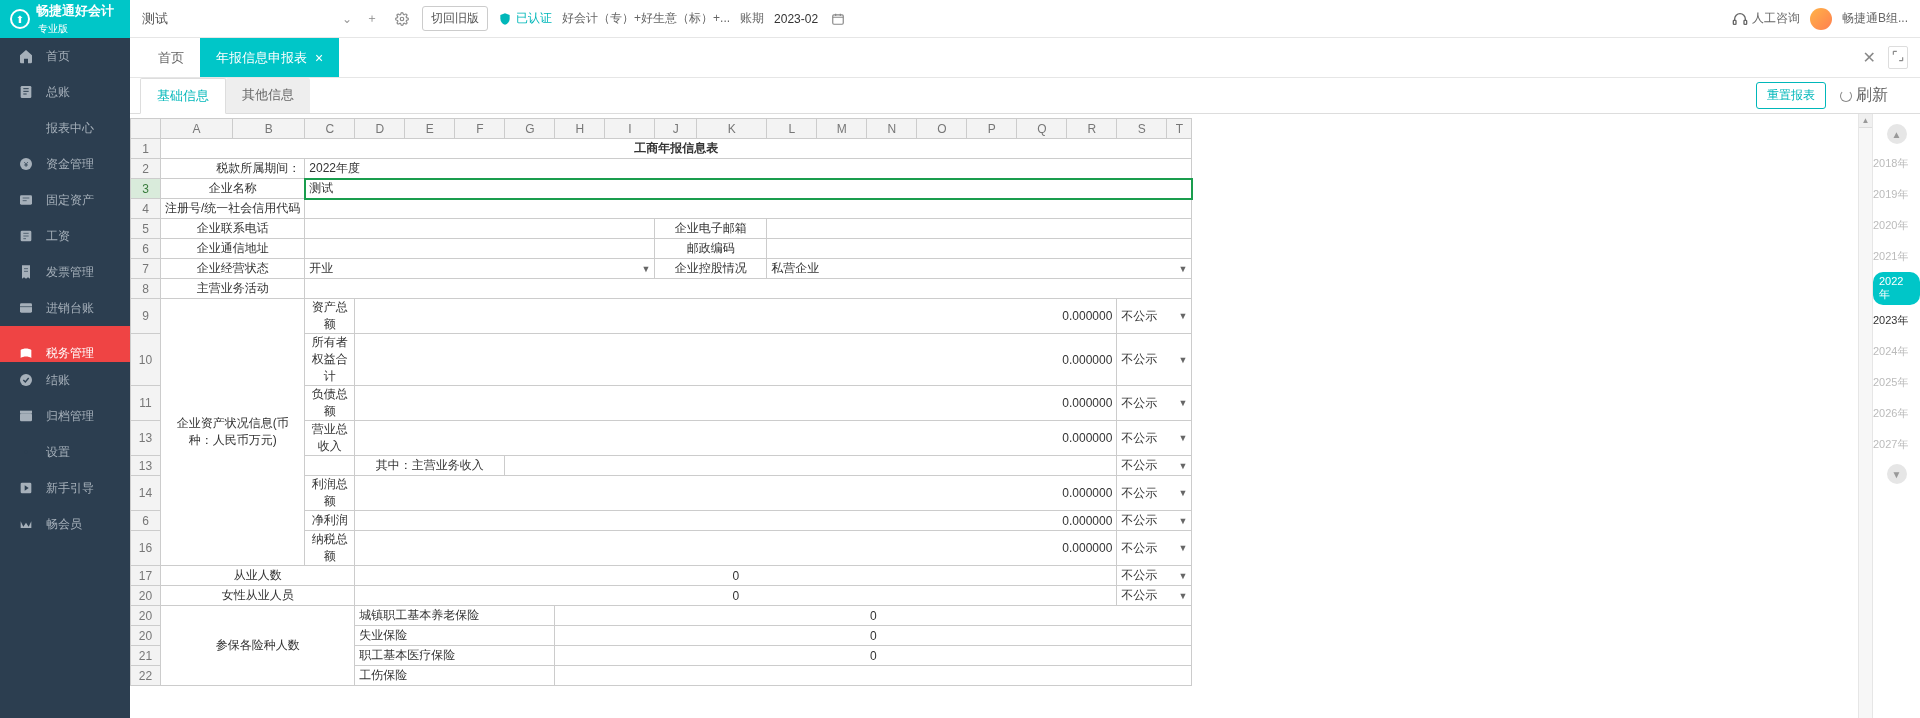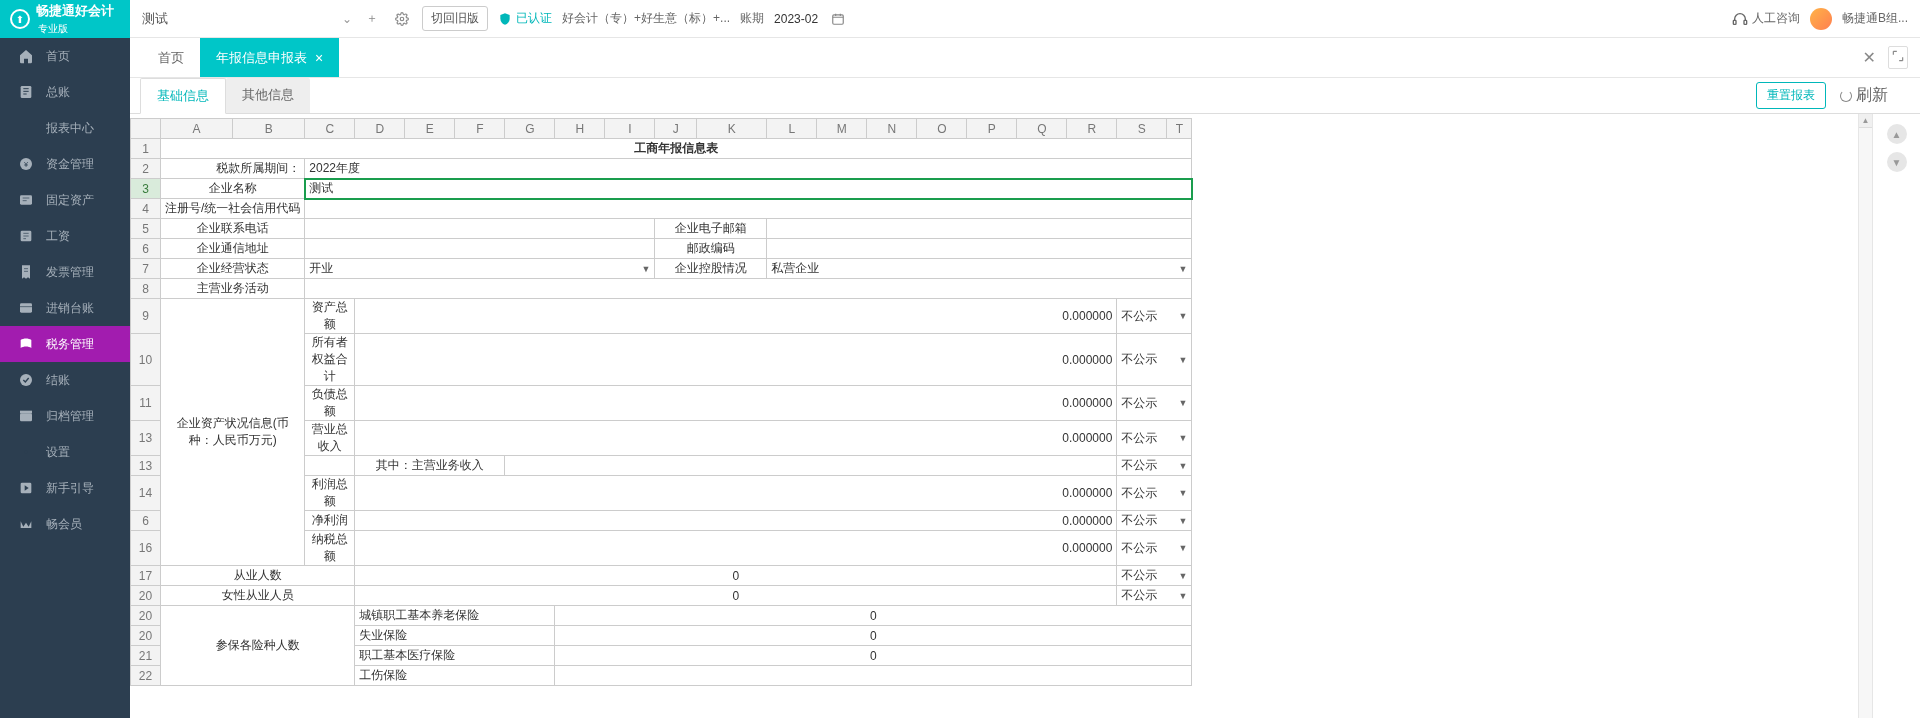--- a/index.html
+++ b/index.html
@@ -7,21 +7,21 @@
 .app { display: flex; height: 100vh; }
 
 
 .sidebar { width: 130px; background: #2c3e50; color: #d1d8de; display: flex; flex-direction: column; flex-shrink: 0; }
 .logo-area { background: #00c6c8; height: 38px; display: flex; align-items: center; padding-left: 10px; color: #fff; }
 .logo-icon { width: 20px; height: 20px; border: 2px solid #fff; border-radius: 50%; display: inline-flex; align-items: center; justify-content: center; margin-right: 6px; font-size: 10px; }
 .logo-text { font-size: 13px; font-weight: bold; }
 .logo-sub { font-size: 10px; margin-left: 2px; margin-top: 2px; }
 .menu { list-style: none; }
 .menu li { height: 36px; display: flex; align-items: center; padding-left: 18px; cursor: pointer; color: #a6b0ba; }
-.menu li.active { background: #a21caf; color: #fff; }
+.menu li.active { background: #ef4444; color: #fff; align-items: flex-end; }
 .menu-icon { width: 16px; height: 16px; margin-right: 12px; display: inline-flex; align-items: center; justify-content: center; }
 .menu-icon svg { width: 16px; height: 16px; fill: currentColor; }
 
 
 .main { flex: 1; display: flex; flex-direction: column; min-width: 0; }
 
 
 .topbar { height: 38px; background: #fff; border-bottom: 1px solid #e6e6e6; display: flex; align-items: center; padding: 0 12px; gap: 10px; }
 .company-select { width: 190px; height: 26px; border: none; outline: none; font-size: 13px; color: #555; }
 .chev-down { color: #999; cursor: pointer; }
@@ -510,17 +510,29 @@
                 <td colspan="13" class="label-cell"></td>
               </tr>
             </tbody>
           </table>
       </div>
       <div class="scrollbar-fake">
         <div class="scrollbar-btn">▲</div>
       </div>
       <div class="year-strip">
         <span class="year-chev">▲</span>
+        <div id="years-container">
+            <div class="year-item">2018年</div>
+            <div class="year-item">2019年</div>
+            <div class="year-item">2020年</div>
+            <div class="year-item">2021年</div>
+            <div class="year-item active">2022年</div>
+            <div class="year-item dark">2023年</div>
+            <div class="year-item">2024年</div>
+            <div class="year-item">2025年</div>
+            <div class="year-item">2026年</div>
+            <div class="year-item">2027年</div>
+          </div>
         <span class="year-chev">▼</span>
       </div>
     </div>
   </div>
 </div>
 
 </body></html>

